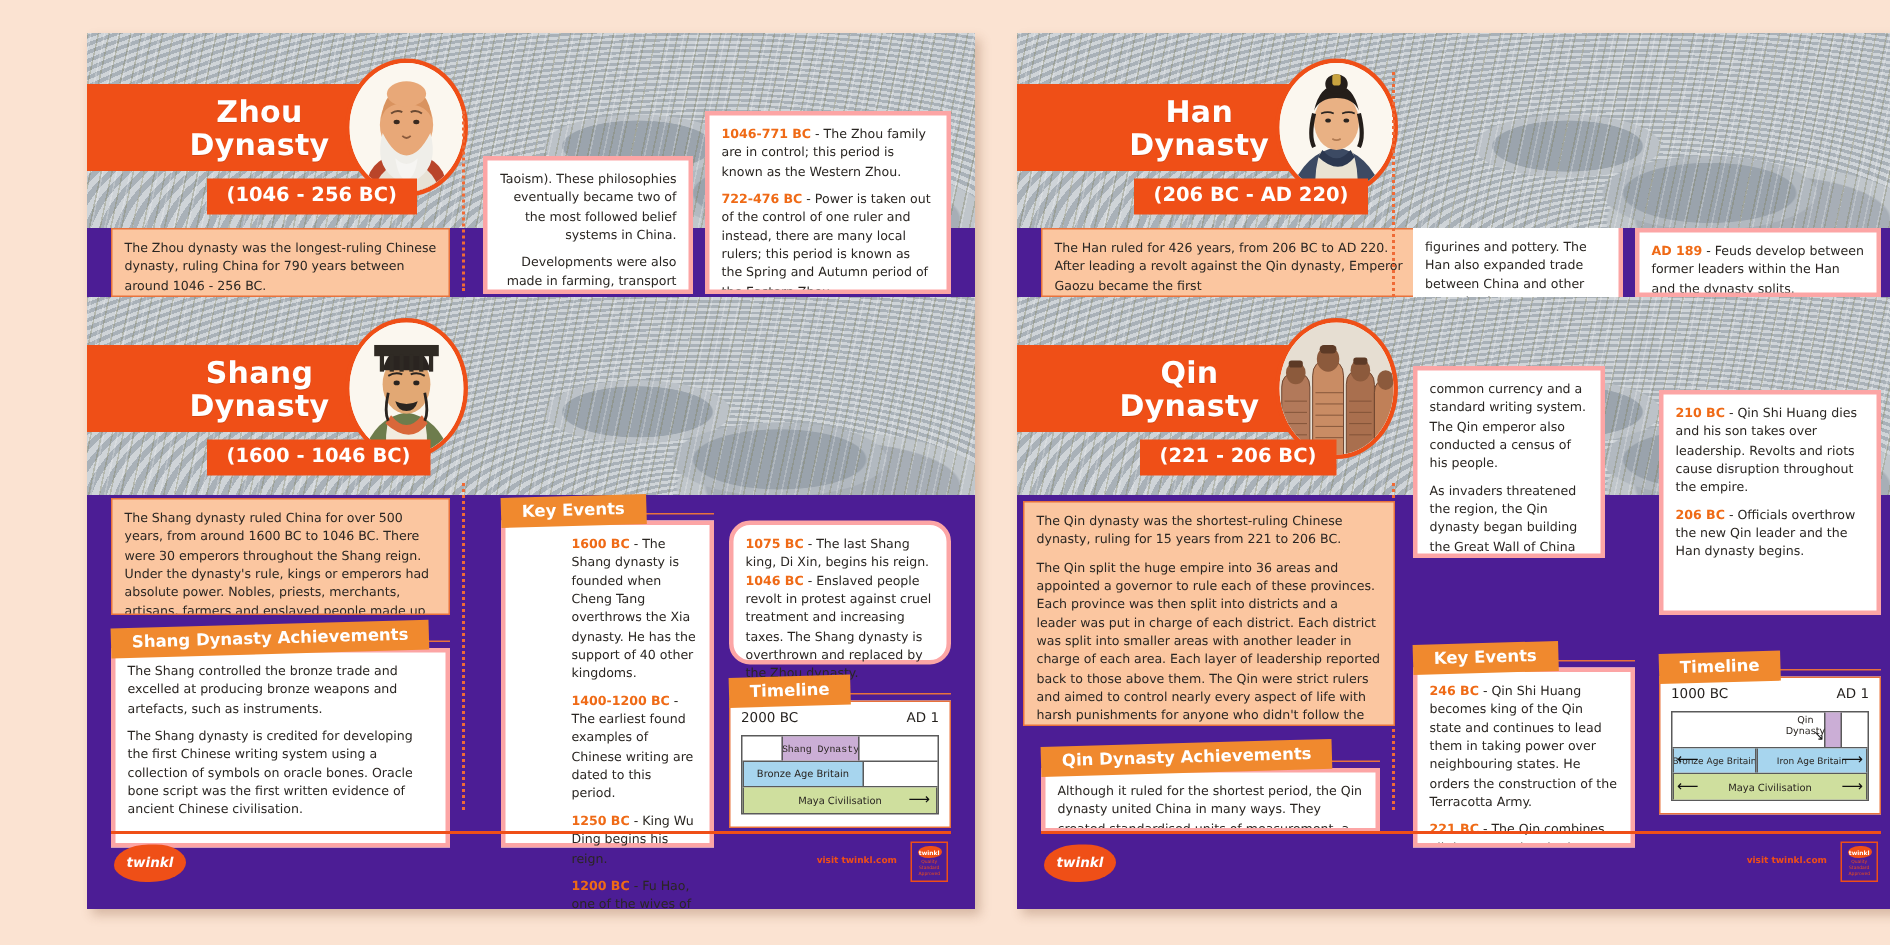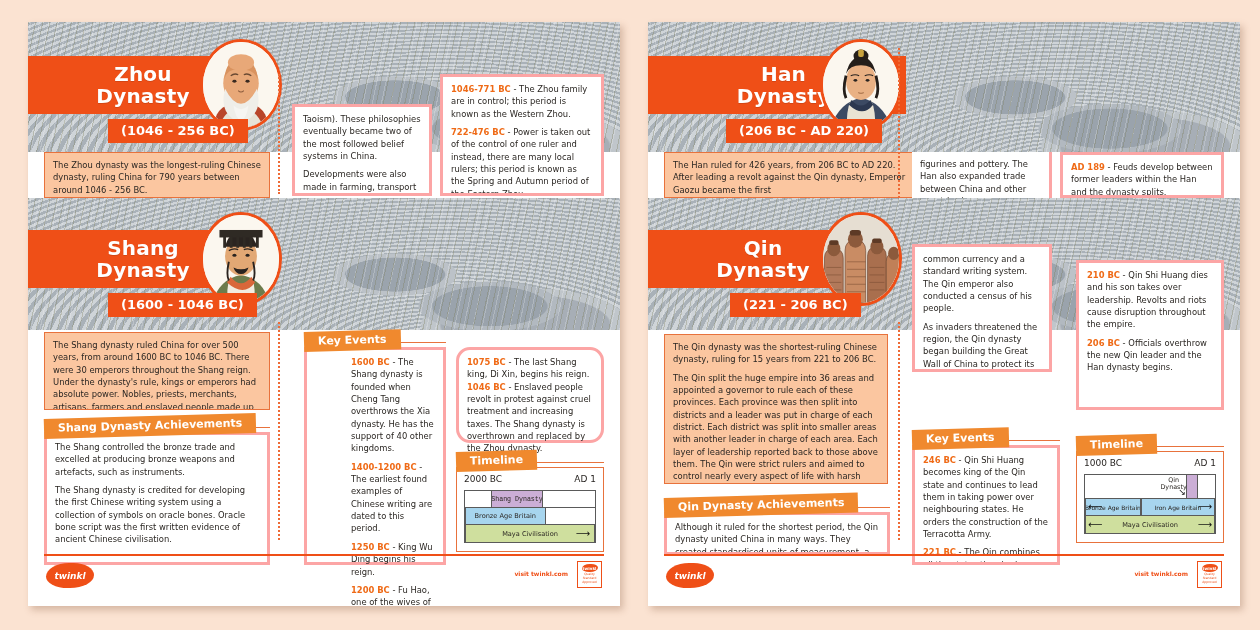--- a/index.html
+++ b/index.html
@@ -7,23 +7,24 @@
     width: 1260px; height: 630px;
     background: #fbe3d2;
     font-family: "DejaVu Sans", "Liberation Sans", sans-serif;
     overflow: hidden;
   }
   .stage { position: relative; width: 1260px; height: 630px; }
 
   
   .sheet {
     position: absolute;
-    background: #ffffff;
+    background: #4c1d95;
     box-shadow: 3px 4px 7px rgba(120,70,40,.28);
     overflow: hidden;
+    margin-left: 30px;
   }
   .sheet-left  { left: 28px;  top: 22px; width: 592px; height: 584px; }
   .sheet-right { left: 648px; top: 22px; width: 592px; height: 584px; }
 
   
   .banner { position: absolute; left: 0; width: 100%; overflow: hidden; }
   .banner-art {
     position: absolute; inset: 0;
     background-color: #b9bfc4;
     background-image:
@@ -192,21 +193,21 @@
       </div>
       <div class="date-pill" style="left:80px; top:97px;">(1046 - 256 BC)</div>
     </div>
 
     <div class="col" style="left:16px; top:130px; width:226px;">
       <div class="tinted-box" style="height:46px; overflow:hidden;">
         <div class="body-text">The Zhou dynasty was the longest-ruling Chinese dynasty, ruling China for 790 years between around 1046 - 256 BC.</div>
       </div>
     </div>
     <div class="divider" style="left:250px; top:52px; height:120px;"></div>
-    <div class="col" style="left:264px; top:82px; width:140px;">
+    <div class="col" style="left:264px; top:82px; width:140px;text-align:right;">
       <div class="plain-box" style="height:92px; overflow:hidden;">
         <div class="body-text">
           <p>Taoism). These philosophies eventually became two of the most followed belief systems in China.</p>
           <p>Developments were also made in farming, transport and</p>
         </div>
       </div>
     </div>
     <div class="col" style="left:412px; top:52px; width:164px;">
       <div class="plain-box" style="height:122px; overflow:hidden;">
         <div class="body-text">
@@ -340,21 +341,21 @@
         </div>
       <div class="stamp-lines">Quality Standard</div>
       <div class="stamp-lines">Approved</div>
     </div>
   </div>
 
   <div class="sheet sheet-right">
 
     <div class="banner" style="top:0; height:130px;">
       <div class="banner-art"></div>
-      <div class="title-bar" style="top:34px; width:258px; height:58px;padding-left:13px;">
+      <div class="title-bar" style="top:34px; width:230px; height:58px;padding-left:13px;">
         <div class="title-bar-text">
           <span>Han</span><br>
           <span>Dynasty</span>
         </div>
       </div>
       <div class="portrait" style="left:172px; top:17px; width:82px; height:92px;">
         <svg viewBox="0 0 82 92" preserveAspectRatio="xMidYMid slice">
           <rect width="82" height="92" fill="#fbf7ef"></rect>
           <path d="M8 92 q10-28 33-32 q23 4 33 32z" fill="#3c4a63"></path>
           <path d="M30 62 q11 14 22 0 q5 12 4 30 H26 q-1-18 4-30z" fill="#e9e3d3"></path>
@@ -427,42 +428,42 @@
             <path d="M4 56 h16 M4 64 h16 M4 72 h16 M4 80 h16"></path>
             <path d="M50 56 h16 M50 64 h16 M50 72 h16 M50 80 h16"></path>
           </g>
         </svg>
       </div>
       <div class="date-pill" style="left:82px; top:95px;">(221 - 206 BC)</div>
     </div>
 
     <div class="divider" style="left:250px; top:300px; bottom:66px;"></div>
 
-    <div class="col" style="left:16px; top:312px; width:224px;border-radius:15px;">
+    <div class="col" style="left:4px; top:312px; width:248px;border-radius:15px;">
       <div class="tinted-box" style="height:150px; overflow:hidden;">
         <div class="body-text">
           <p>The Qin dynasty was the shortest-ruling Chinese dynasty, ruling for 15 years from 221 to 206 BC.</p>
           <p>The Qin split the huge empire into 36 areas and appointed a governor to rule each of these provinces. Each province was then split into districts and a leader was put in charge of each district. Each district was split into smaller areas with another leader in charge of each area. Each layer of leadership reported back to those above them. The Qin were strict rulers and aimed to control nearly every aspect of life with harsh punishments for anyone who didn't follow the rules.</p>
         </div>
       </div>
     </div>
 
     <div class="flag-rule" style="left:16px; top:485px; width:226px;"></div>
     <div style="position:absolute; left:16px; top:474px;">
       <span class="flag">Qin Dynasty Achievements</span>
     </div>
     <div class="col" style="left:16px; top:490px; width:226px;">
       <div class="plain-box" style="height:43px; overflow:hidden;">
         <div class="body-text">
           <p>Although it ruled for the shortest period, the Qin dynasty united China in many ways. They created standardised units of measurement, a</p>
         </div>
       </div>
     </div>
 
-    <div class="col" style="left:264px; top:222px; width:140px;">
+    <div class="col" style="left:264px; top:222px; width:128px;">
       <div class="plain-box" style="height:128px; overflow:hidden;">
         <div class="body-text">
           <p>common currency and a standard writing system. The Qin emperor also conducted a census of his people.</p>
           <p>As invaders threatened the region, the Qin dynasty began building the Great Wall of China to protect its perimeter; many dynasties that followed contributed portions of the wall until its completion in 1878.</p>
         </div>
       </div>
     </div>
 
     <div class="flag-rule" style="left:264px; top:418px; width:148px;"></div>
     <div style="position:absolute; left:264px; top:406px;">

